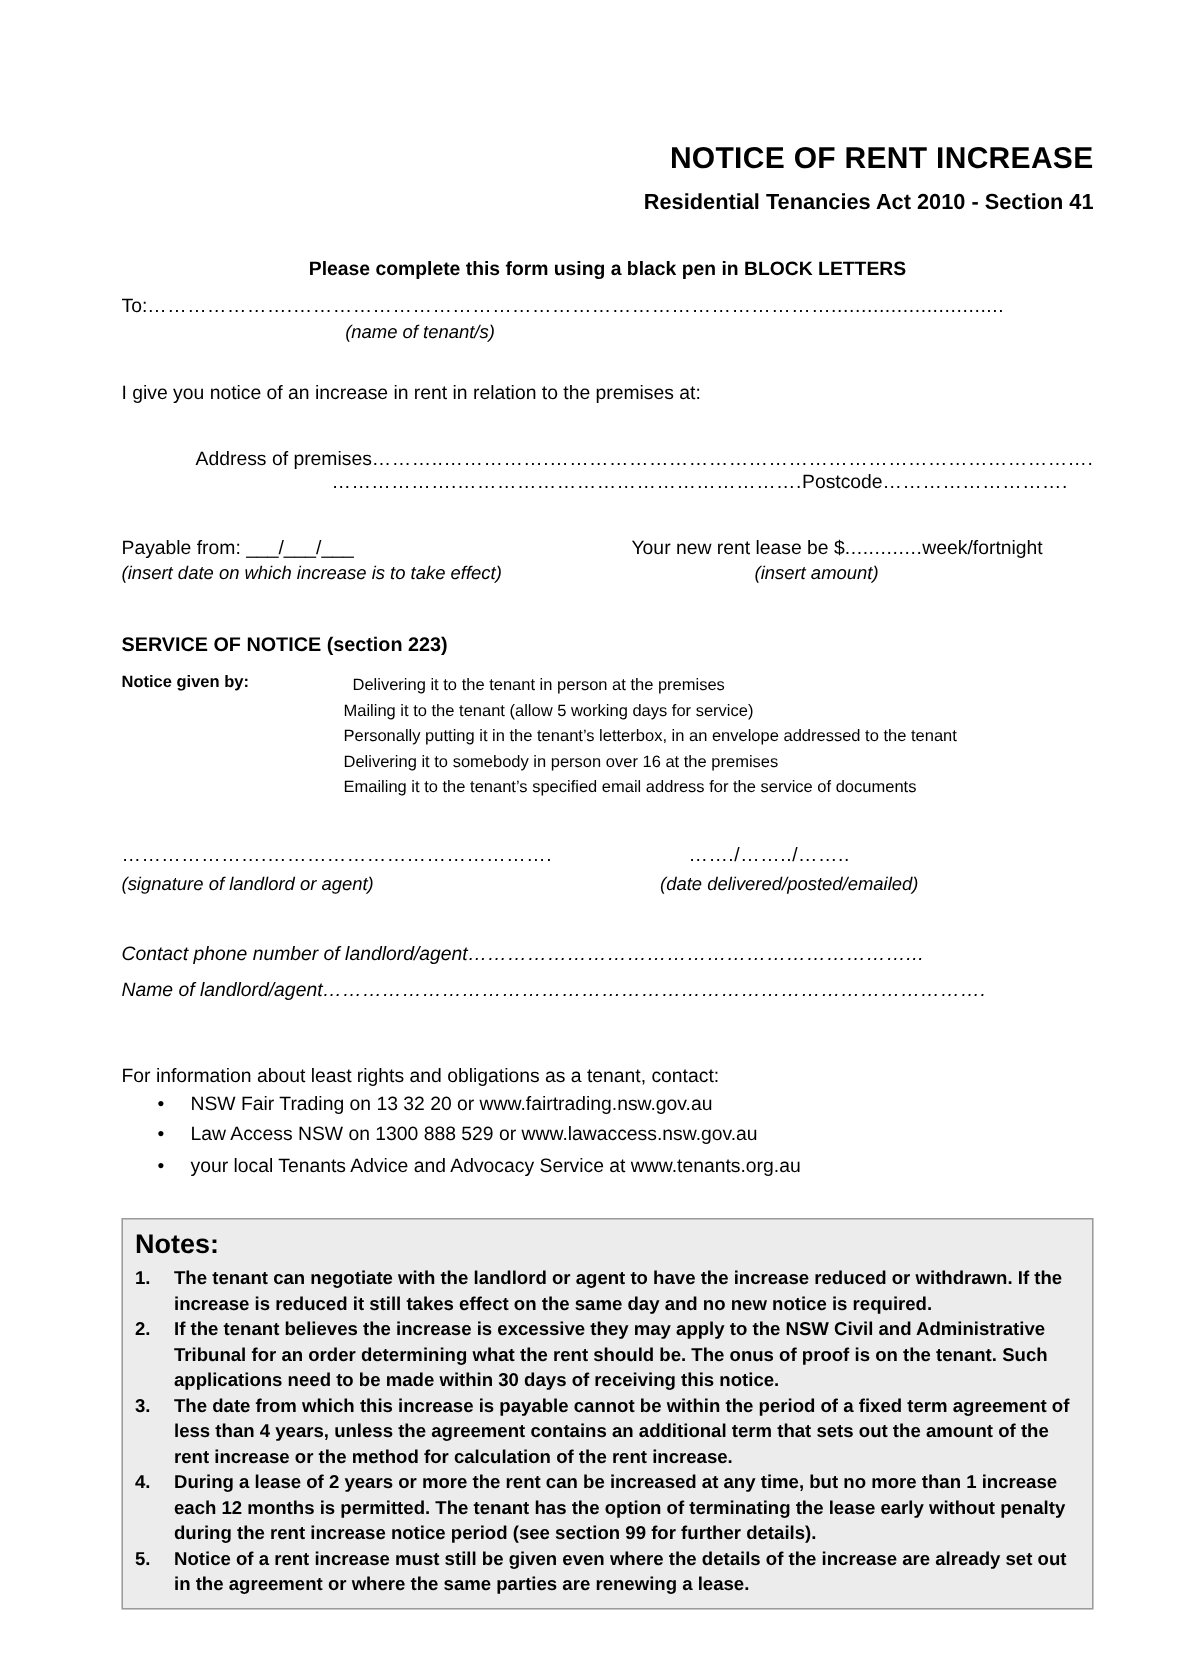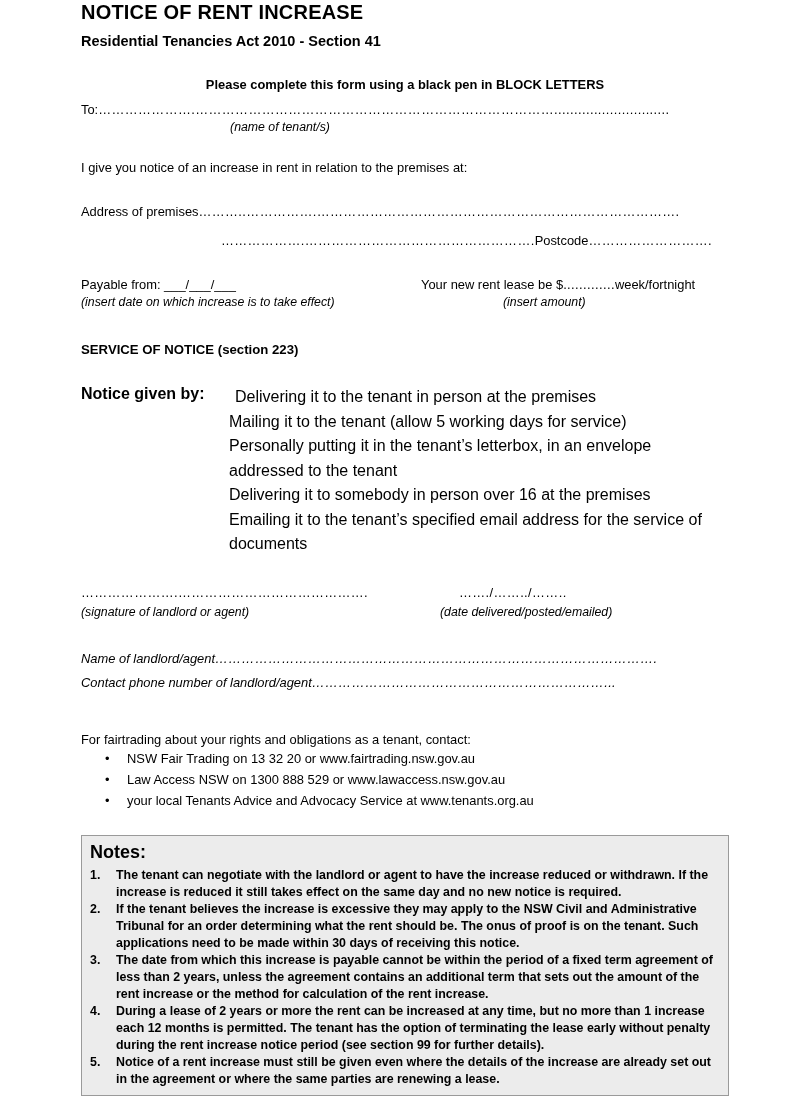--- a/index.html
+++ b/index.html
@@ -19,21 +19,21 @@
     padding: 0;
   }
   .doc {
     position: absolute;
     left: 81px;
     top: 0;
     width: 648px;
   }
 
   
-  .title-block { text-align: left; }
+  .title-block { text-align: right; padding-top: 94px; }
   .doc-title {
     font-size: 20px;
     font-weight: bold;
     letter-spacing: 0.2px;
     line-height: 1.2;
   }
   .doc-subtitle {
     font-size: 14.5px;
     font-weight: bold;
     margin-top: 9px;
@@ -68,24 +68,23 @@
   }
   .caption {
     font-style: italic;
     font-size: 12.3px;
   }
   .to-caption { text-align: center; margin-top: 3px; padding-right: 250px; }
 
   .give-notice { margin-top: 26px; font-size: 12.9px; }
 
   .addr-block { margin-top: 29px; font-size: 12.9px; }
-  .addr-line1 { white-space: nowrap; overflow: hidden; }
+  .addr-line1 { white-space: nowrap; overflow: hidden; text-align: right; }
   .addr-label { }
   .addr-line2 {
-    margin-top: 14px;
     padding-left: 140px;
     white-space: nowrap;
     overflow: hidden;
   }
 
   .payable-block {
     margin-top: 29px;
     display: flex;
     font-size: 12.9px;
   }
@@ -95,21 +94,21 @@
   .pay-caption { font-style: italic; font-size: 12.3px; margin-top: 3px; }
   .amount-caption { font-style: italic; font-size: 12.3px; margin-top: 3px; padding-left: 82px; }
   .underscore { letter-spacing: 0px; }
 
   
   .service-head {
     margin-top: 33px;
     font-size: 13.2px;
     font-weight: bold;
   }
-  .service-body { margin-top: 28px; display: flex; font-size: 16px; }
+  .service-body { margin-top: 12px; display: flex; font-size: 11px; }
   .service-label { font-weight: bold; width: 148px; flex: none; }
   .service-list { flex: 1; }
   .service-list div { line-height: 1.53; }
   .service-list div:first-child { padding-left: 6px; }
 
   
   .sig-block { margin-top: 28px; display: flex; font-size: 12.9px; }
   .sig-left { width: 340px; }
   .sig-right { flex: 1; }
   .sig-dots { white-space: nowrap; overflow: hidden; display: block; }
@@ -214,47 +213,47 @@
         <span class="sig-dots dots">………………….…………………………………….</span>
         <div class="sig-caption">(signature of landlord or agent)</div>
       </div>
       <div class="sig-right">
         <span class="sig-dots dots date-dots">……./……../……..</span>
         <div class="date-caption">(date delivered/posted/emailed)</div>
       </div>
     </div>
 
     <div class="namefields">
+      <div><span>Contact phone number of landlord/agent</span><span class="dots">…………………………………………………………...</span></div>
       <div><span>Name of landlord/agent</span><span class="dots">……………………………………………………………………………………….</span></div>
-      <div><span>Contact phone number of landlord/agent</span><span class="dots">…………………………………………………………...</span></div>
     </div>
 
     <div class="contacts">
-      <div class="lead">For fairtrading about your rights and obligations as a tenant, contact:</div>
+      <div class="lead">For information about least rights and obligations as a tenant, contact:</div>
       <ul>
         <li><span class="bul">•</span><span>NSW Fair Trading on 13 32 20 or www.fairtrading.nsw.gov.au</span></li>
         <li><span class="bul">•</span><span>Law Access NSW on 1300 888 529 or www.lawaccess.nsw.gov.au</span></li>
         <li><span class="bul">•</span><span>your local Tenants Advice and Advocacy Service at www.tenants.org.au</span></li>
       </ul>
     </div>
 
     <div class="notes-box">
       <div class="notes-title">Notes:</div>
       <div class="notes-list">
         <div class="note-item">
           <div class="note-num">1.</div>
           <div class="note-text">The tenant can negotiate with the landlord or agent to have the increase reduced or withdrawn. If the increase is reduced it still takes effect on the same day and no new notice is required.</div>
         </div>
         <div class="note-item">
           <div class="note-num">2.</div>
           <div class="note-text">If the tenant believes the increase is excessive they may apply to the NSW Civil and Administrative Tribunal for an order determining what the rent should be. The onus of proof is on the tenant. Such applications need to be made within 30 days of receiving this notice.</div>
         </div>
         <div class="note-item">
           <div class="note-num">3.</div>
-          <div class="note-text">The date from which this increase is payable cannot be within the period of a fixed term agreement of less than 2 years, unless the agreement contains an additional term that sets out the amount of the rent increase or the method for calculation of the rent increase.</div>
+          <div class="note-text">The date from which this increase is payable cannot be within the period of a fixed term agreement of less than 4 years, unless the agreement contains an additional term that sets out the amount of the rent increase or the method for calculation of the rent increase.</div>
         </div>
         <div class="note-item">
           <div class="note-num">4.</div>
           <div class="note-text">During a lease of 2 years or more the rent can be increased at any time, but no more than 1 increase each 12 months is permitted. The tenant has the option of terminating the lease early without penalty during the rent increase notice period (see section 99 for further details).</div>
         </div>
         <div class="note-item">
           <div class="note-num">5.</div>
           <div class="note-text">Notice of a rent increase must still be given even where the details of the increase are already set out in the agreement or where the same parties are renewing a lease.</div>
         </div>
       </div>

